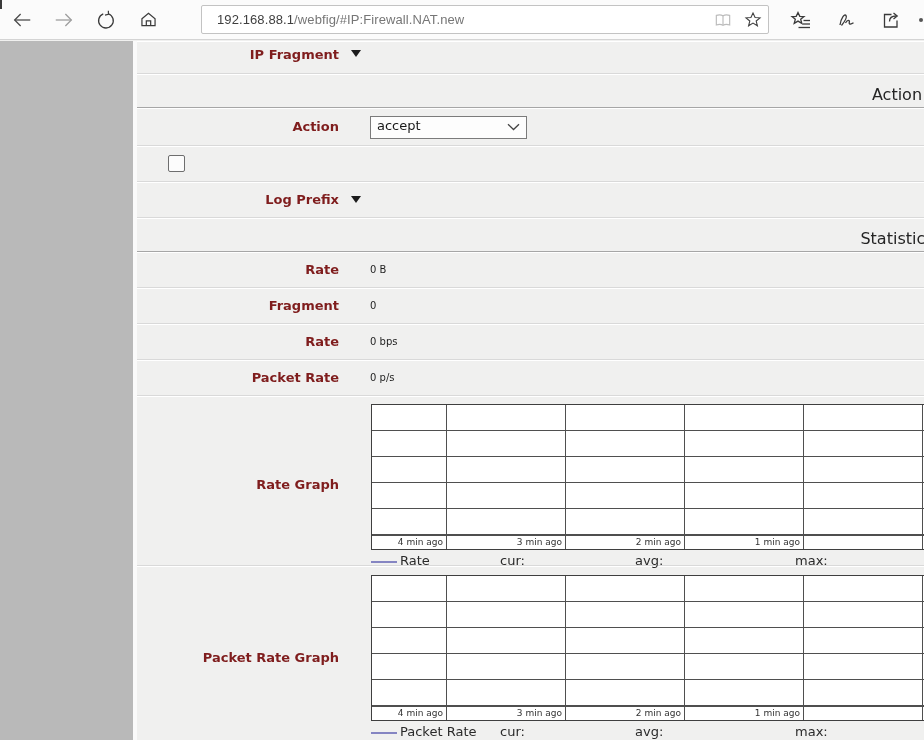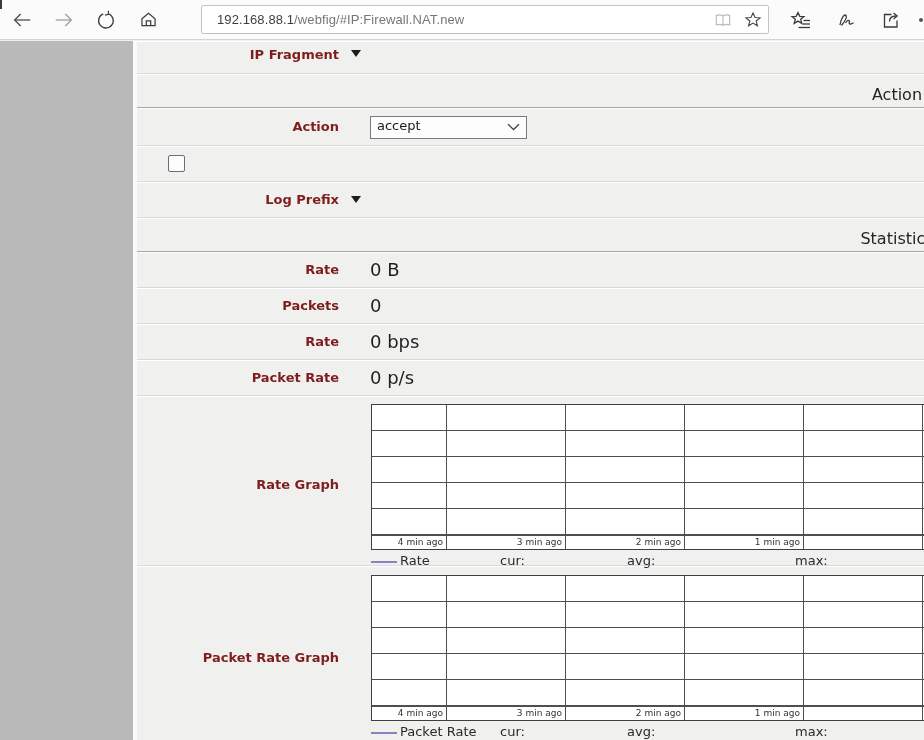--- a/index.html
+++ b/index.html
@@ -41,21 +41,21 @@
   .inner{width:1520px;}
   .row{box-sizing:border-box;display:flex;align-items:center;
     border-bottom:1px solid #d9d9d9;box-shadow:inset 0 1px 0 #ffffff;}
   .lbl{width:202px;flex:none;text-align:right;font-size:13px;font-weight:bold;color:#7f1d1d;}
   .tri-btn{background:none;border:none;padding:0;margin-left:12px;cursor:pointer;
     width:12px;height:12px;display:flex;align-items:center;}
   .tri{width:0;height:0;border-left:5px solid transparent;border-right:5px solid transparent;
     border-top:7px solid #1c1c1c;}
   .sect{box-sizing:border-box;display:block;text-align:center;font-size:16px;color:#242424;
     border-bottom:1px solid #a6a6a6;box-shadow:inset 0 1px 0 #ffffff;}
-  .val{margin-left:31px;font-size:18px;color:#1f1f1f;}
+  .val{margin-left:31px;font-size:10px;color:#1f1f1f;}
   .r-ipfrag{height:33px;align-items:flex-start;padding-top:6px;}
   .h-action{height:34px;padding-top:11px;}
   .r-action{height:38px;}
   .r-log{height:36px;}
   .r-logprefix{height:36px;}
   .h-stats{height:34px;padding-top:11px;}
   .r-stat{height:36px;}
   .r-graph1{height:170px;align-items:stretch;padding-top:8px;}
   .r-graph2{height:174px;border-bottom:none;align-items:stretch;padding-top:9px;}
   .r-graph1 .lbl,.r-graph2 .lbl{display:flex;align-items:center;justify-content:flex-end;}
@@ -75,21 +75,21 @@
   .gcol{box-sizing:border-box;height:130px;border-right:1px solid #4f4f4f;flex:none;}
   .gc0{width:75px;} .gc1{width:119px;} .gclast{flex:1;border-right:none;}
   .glabels{display:flex;height:13px;border-top:1px solid #4f4f4f;background:#fff;}
   .glab{box-sizing:border-box;flex:none;border-right:1px solid #4f4f4f;font-size:9px;color:#333;
     text-align:right;padding-right:3px;line-height:12px;overflow:hidden;}
   .gl0{width:75px;} .gl1{width:119px;} .gllast{flex:1;border-right:none;}
   .legend{position:relative;height:16px;margin-top:3px;font-size:13px;color:#2a2a2a;}
   .leg-dash{position:absolute;left:0;top:8px;width:26px;height:2px;background:#8585c2;}
   .leg-name{position:absolute;left:29px;top:0;}
   .leg-cur{position:absolute;left:129px;top:0;}
-  .leg-avg{position:absolute;left:256px;top:0;text-align:right;}
+  .leg-avg{position:absolute;left:264px;top:0;text-align:right;}
   .leg-max{position:absolute;left:392px;top:0;margin-left:32px;}
   svg{display:block;}
 </style>
 </head>
 <body>
 
 <header class="toolbar">
   <span class="corner-mark"></span>
 
   <button class="navbtn">
@@ -215,21 +215,21 @@
           </button>
       </div>
 
       <div class="sect h-stats">Statistics</div>
 
       <div class="row r-stat">
         <div class="lbl">Rate</div>
         <div class="val">0 B</div>
       </div>
       <div class="row r-stat">
-        <div class="lbl">Packets</div>
+        <div class="lbl">Fragment</div>
         <div class="val">0</div>
       </div>
       <div class="row r-stat">
         <div class="lbl">Rate</div>
         <div class="val">0 bps</div>
       </div>
       <div class="row r-stat">
         <div class="lbl">Packet Rate</div>
         <div class="val">0 p/s</div>
       </div>

